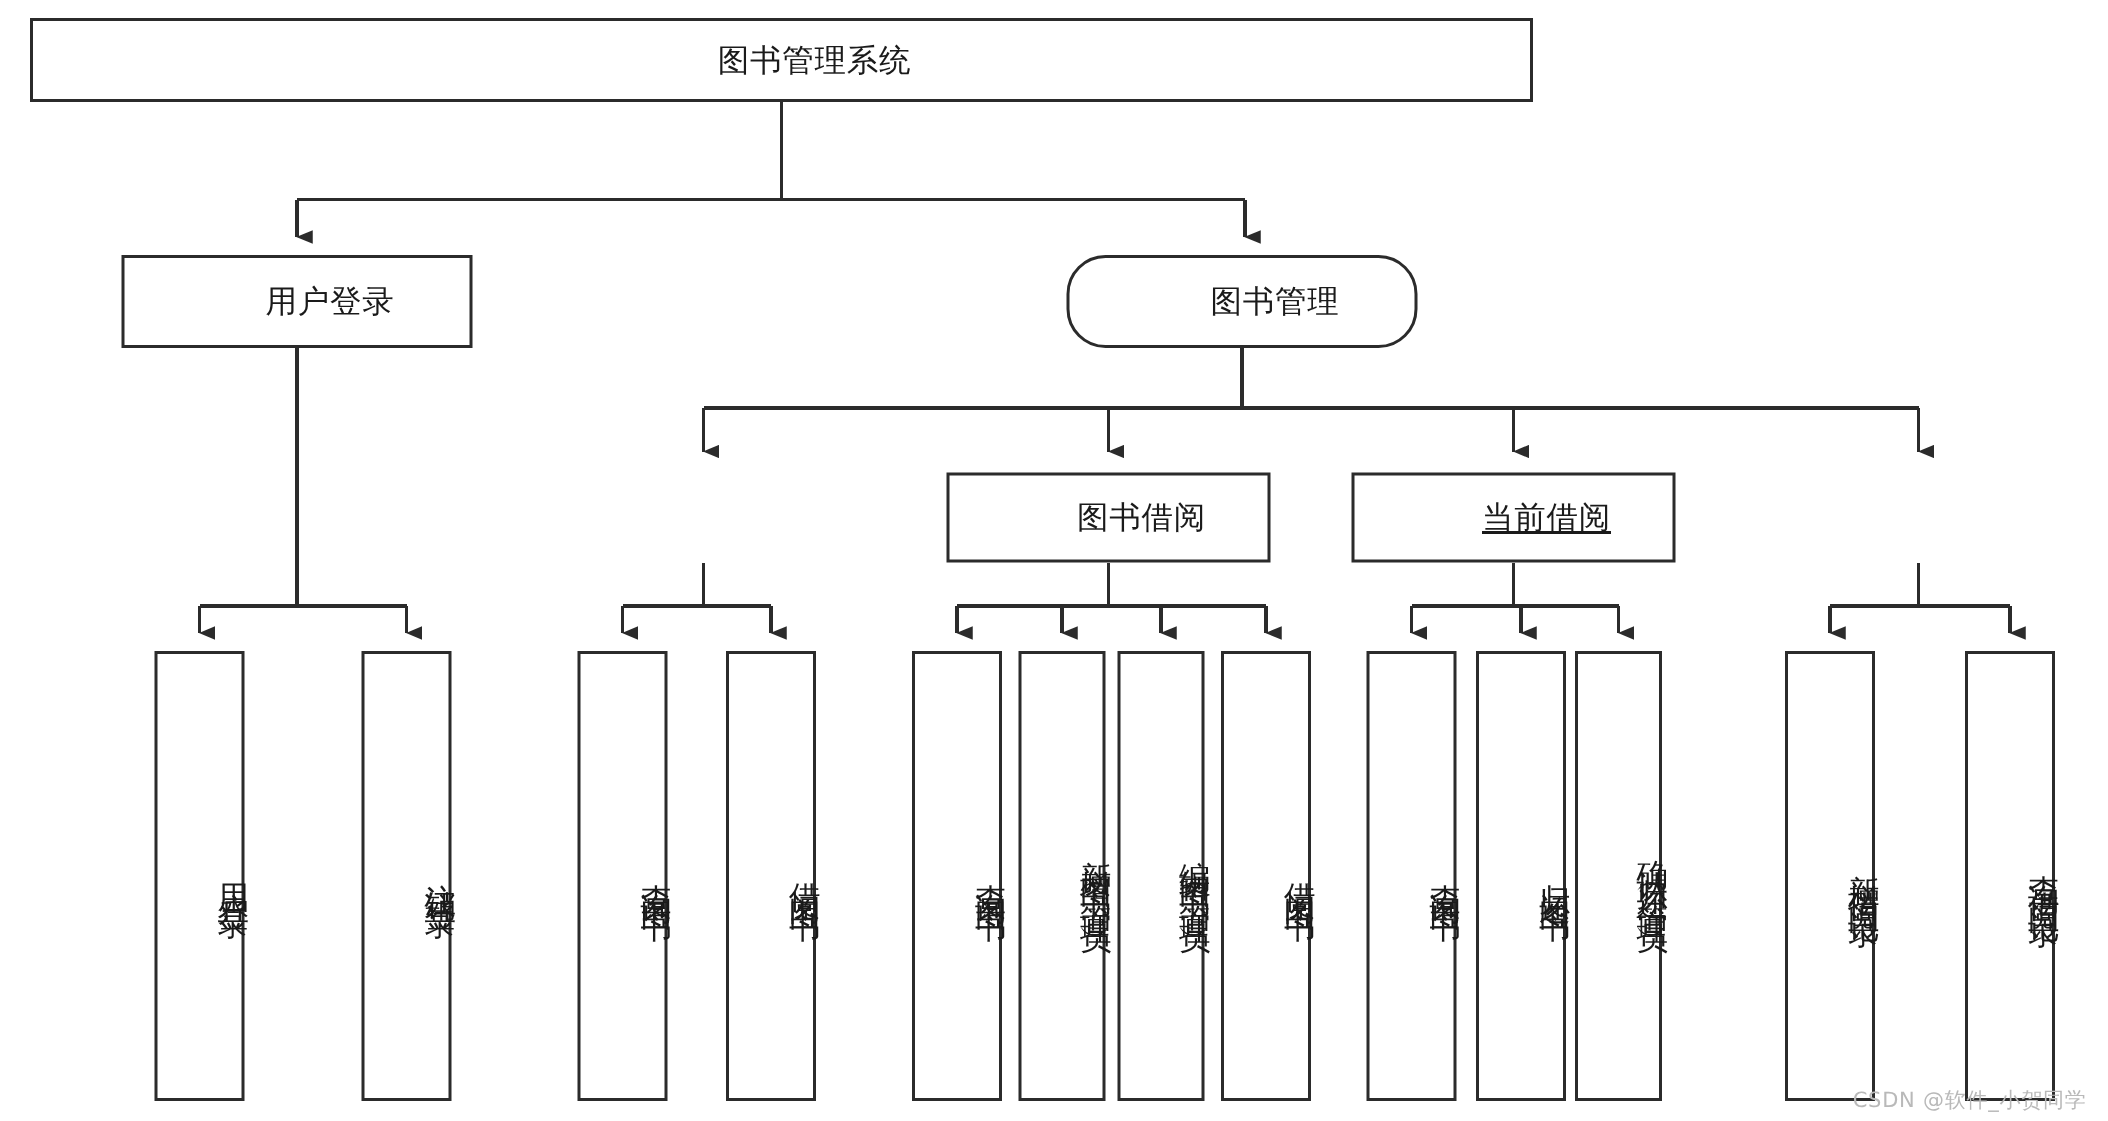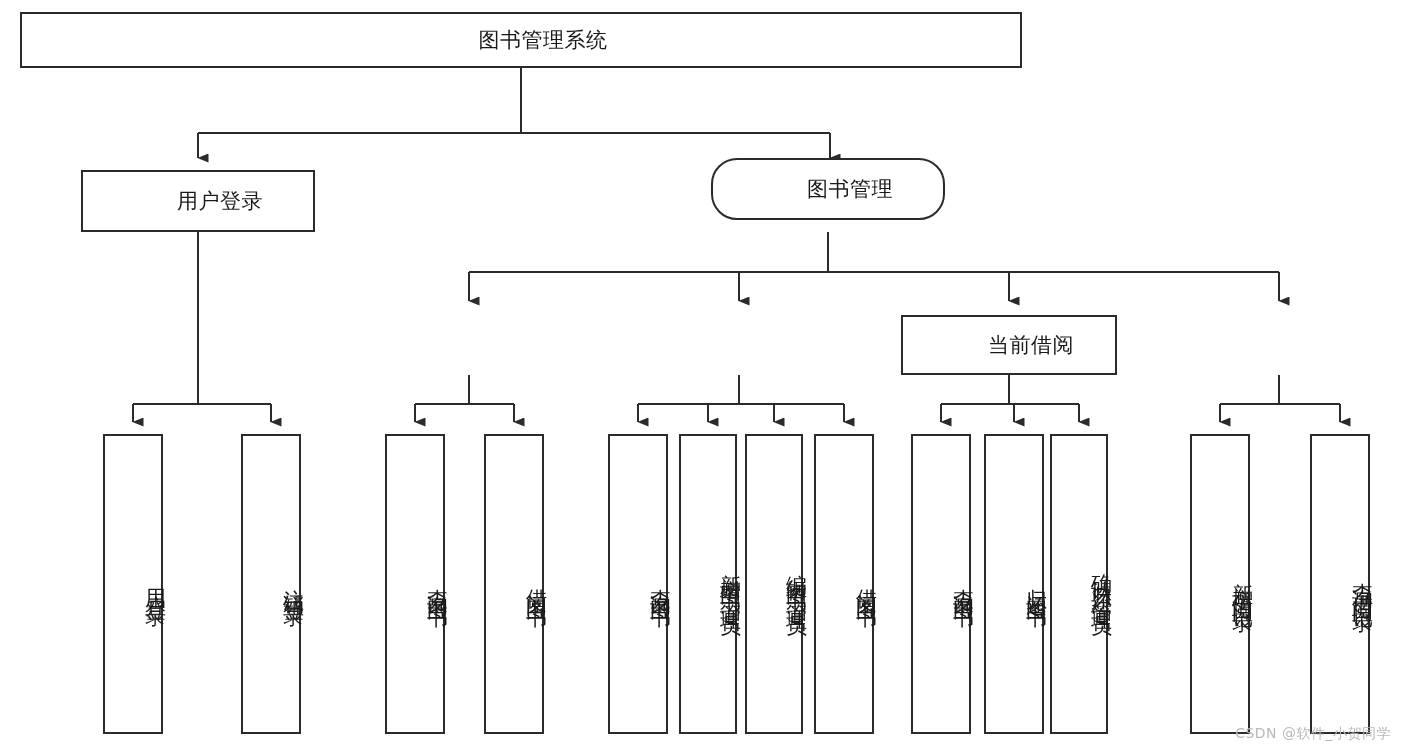--- a/index.html
+++ b/index.html
@@ -120,25 +120,28 @@
     </g>
   </svg>
 
   <div class="node horizontal" style="left:20px; top:12px; width:1002px; height:56px;">
     <span class="label">图书管理系统</span>
   </div>
 
   <div class="node horizontal" style="left:81px; top:170px; width:234px; height:62px;">
     <span class="label">用户登录</span>
   </div>
-  <div class="node horizontal" style="left:711px; top:158px; width:234px; height:62px;border-radius:26px;">
+  <div class="node horizontal" style="left:711px; top:170px; width:234px; height:62px;border-radius:26px;">
     <span class="label">图书管理</span>
   </div>
 
-  <div class="node horizontal" style="left:901px; top:315px; width:216px; height:60px;">
+  <div class="node horizontal" style="left:631px; top:315px; width:216px; height:60px;">
+    <span class="label">图书借阅</span>
+  </div>
+  <div class="node horizontal" style="left:901px; top:315px; width:216px; height:60px;text-decoration:underline;">
     <span class="label">当前借阅</span>
   </div>
 
   <div class="node vertical" style="left:103px; top:434px; width:60px; height:300px;">
     <span class="label">用户登录</span>
   </div>
   <div class="node vertical" style="left:241px; top:434px; width:60px; height:300px;">
     <span class="label">注销登录</span>
   </div>
   <div class="node vertical" style="left:385px; top:434px; width:60px; height:300px;">

